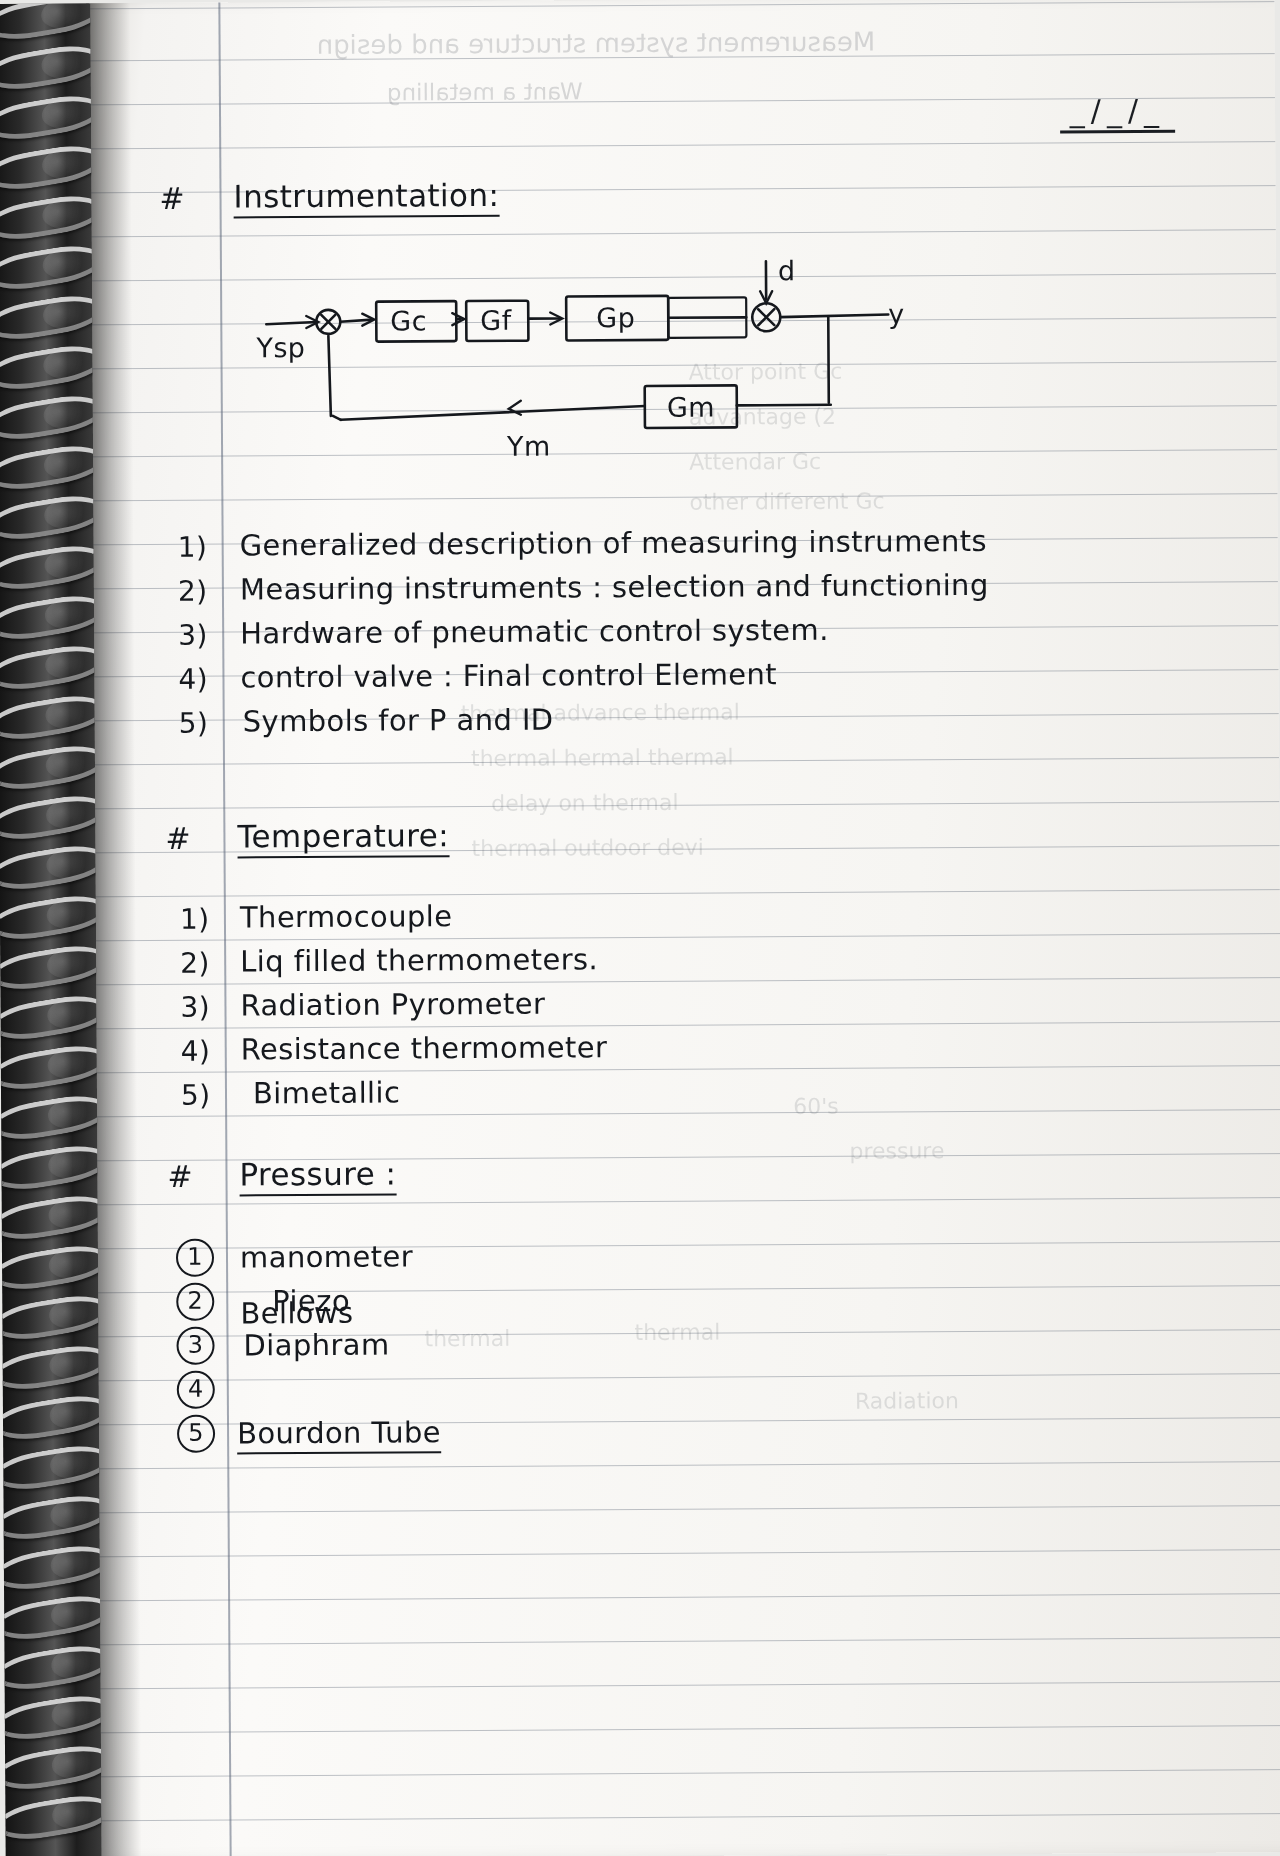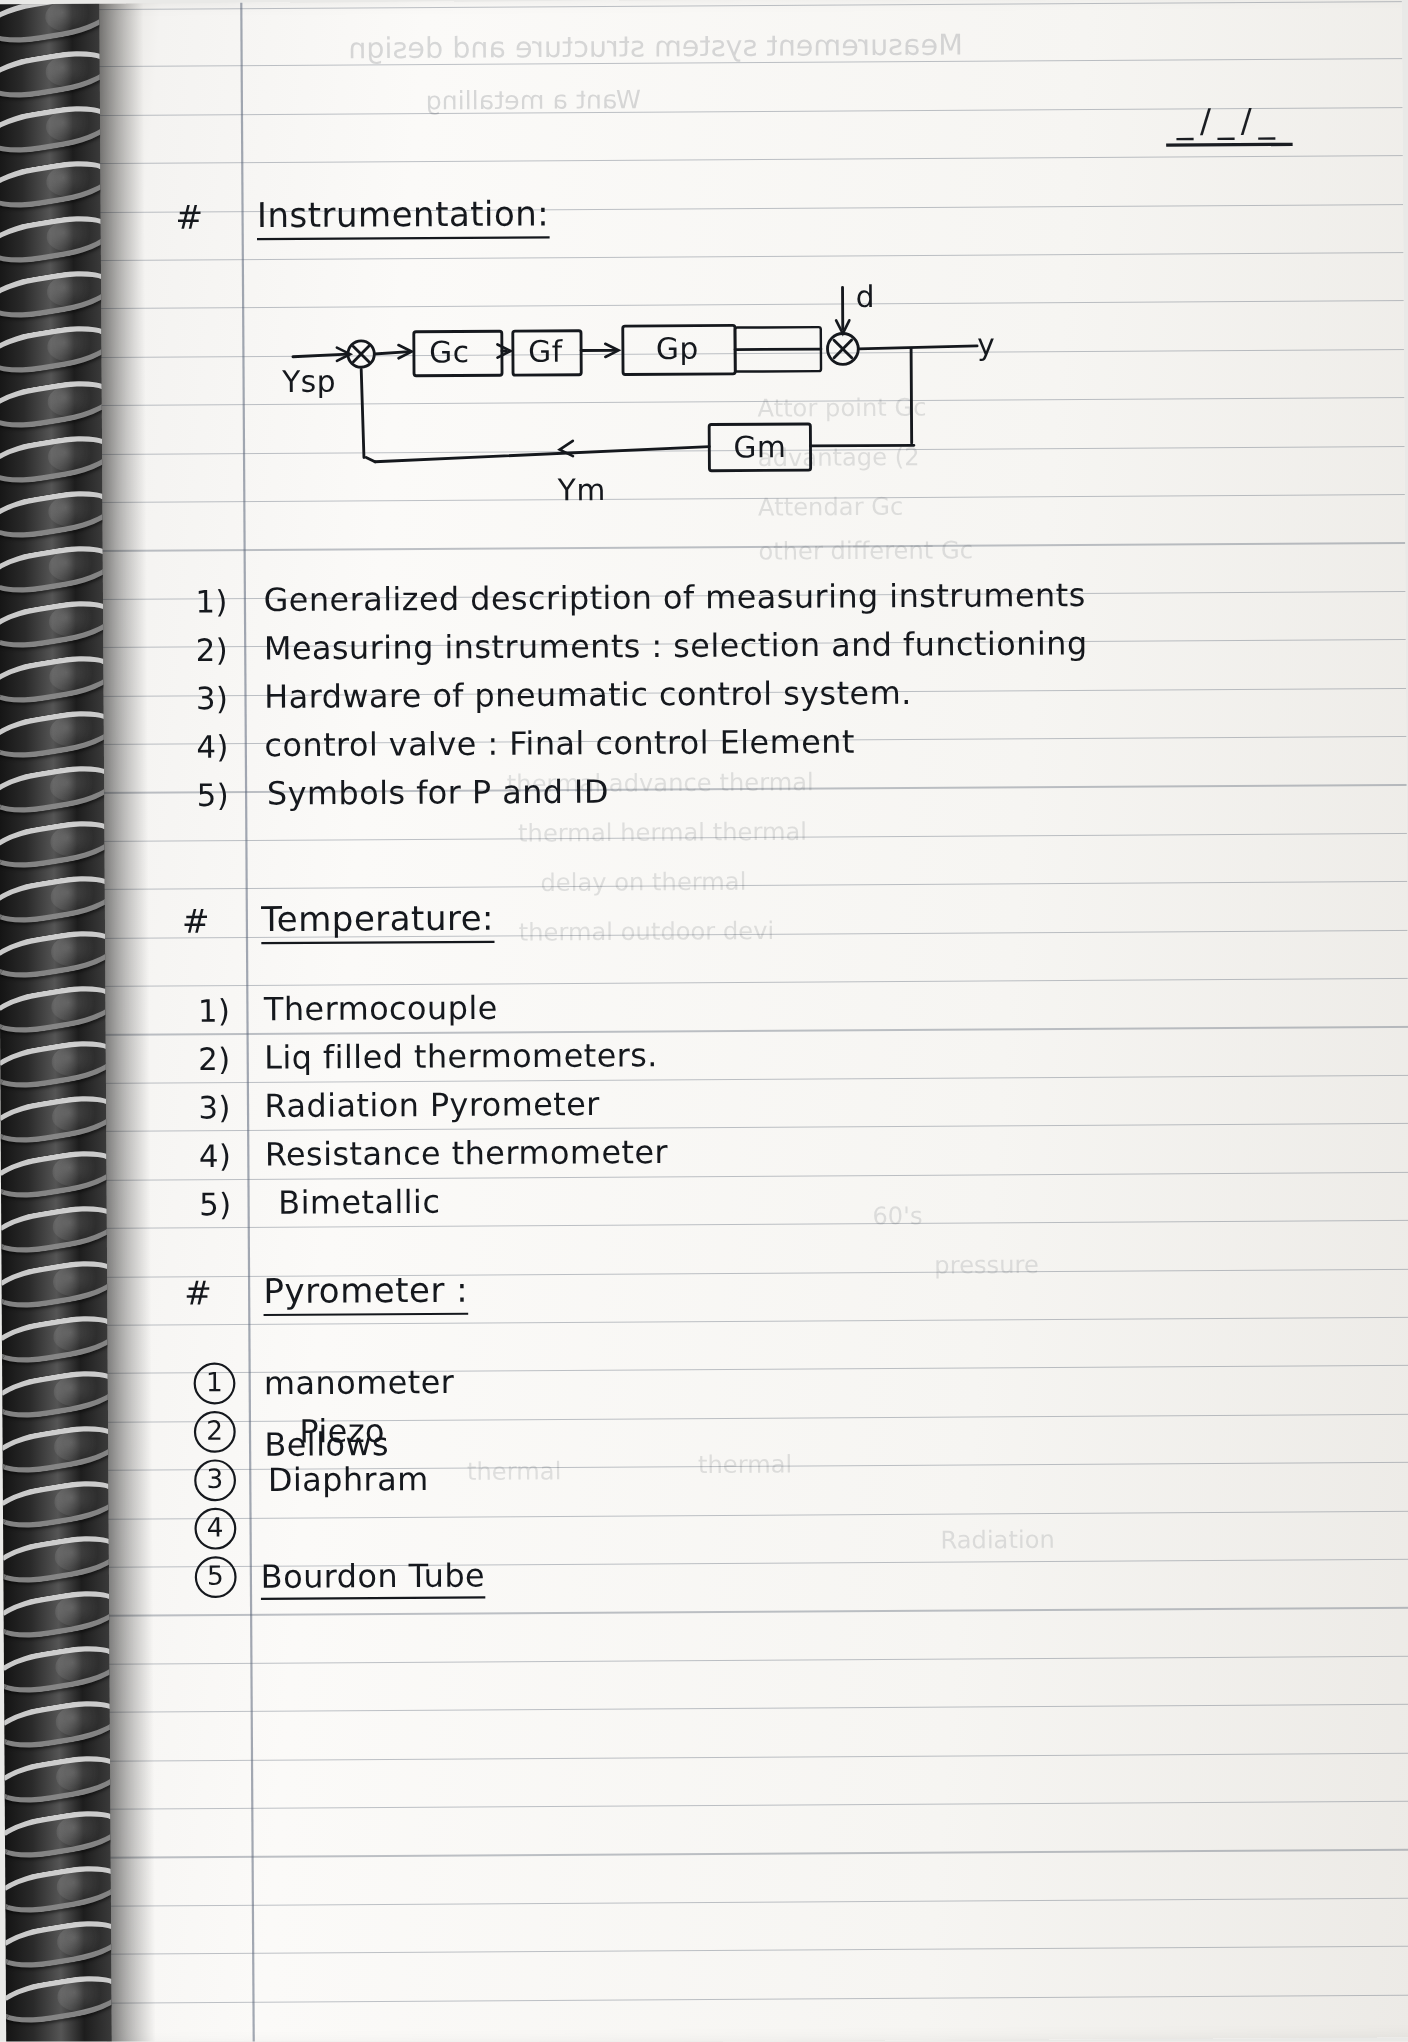--- a/index.html
+++ b/index.html
@@ -233,21 +233,21 @@
     <div class="num hand" style="left:88px;top:988px;">3)</div>
     <div class="item hand" style="left:148px;top:986px;">Radiation Pyrometer</div>
 
     <div class="num hand" style="left:88px;top:1032px;">4)</div>
     <div class="item hand" style="left:148px;top:1030px;">Resistance thermometer</div>
 
     <div class="num hand" style="left:88px;top:1076px;">5)</div>
     <div class="item hand" style="left:160px;top:1074px;">Bimetallic</div>
 
     <div class="hash hand" style="left:74px;top:1156px;">#</div>
-    <div class="heading hand" style="left:146px;top:1154px;">Pyrometer :</div>
+    <div class="heading hand" style="left:146px;top:1154px;">Pressure :</div>
 
     <div class="circ hand" style="left:82px;top:1236px;">1</div>
     <div class="item hand" style="left:146px;top:1238px;">manometer</div>
 
     <div class="circ hand" style="left:82px;top:1280px;">2</div>
     <div class="item hand" style="left:146px;top:1282px;margin-left:32px;">Piezo</div>
 
     <div class="circ hand" style="left:82px;top:1324px;">3</div>
     <div class="item hand" style="left:149px;top:1326px;">Diaphram</div>
 

